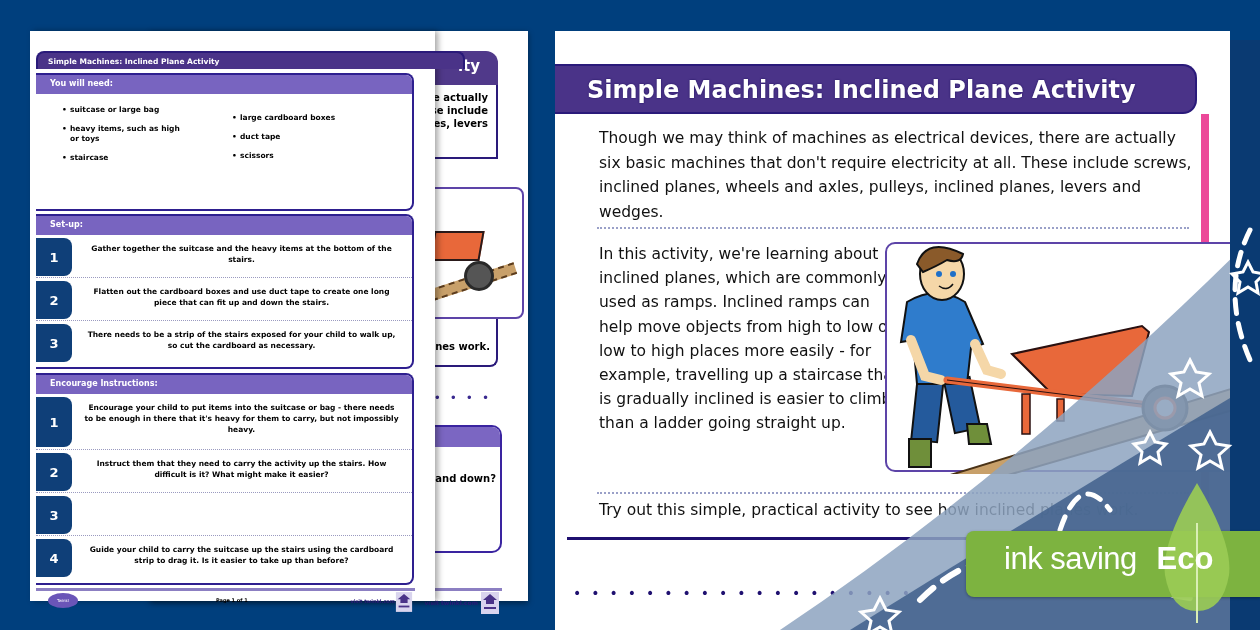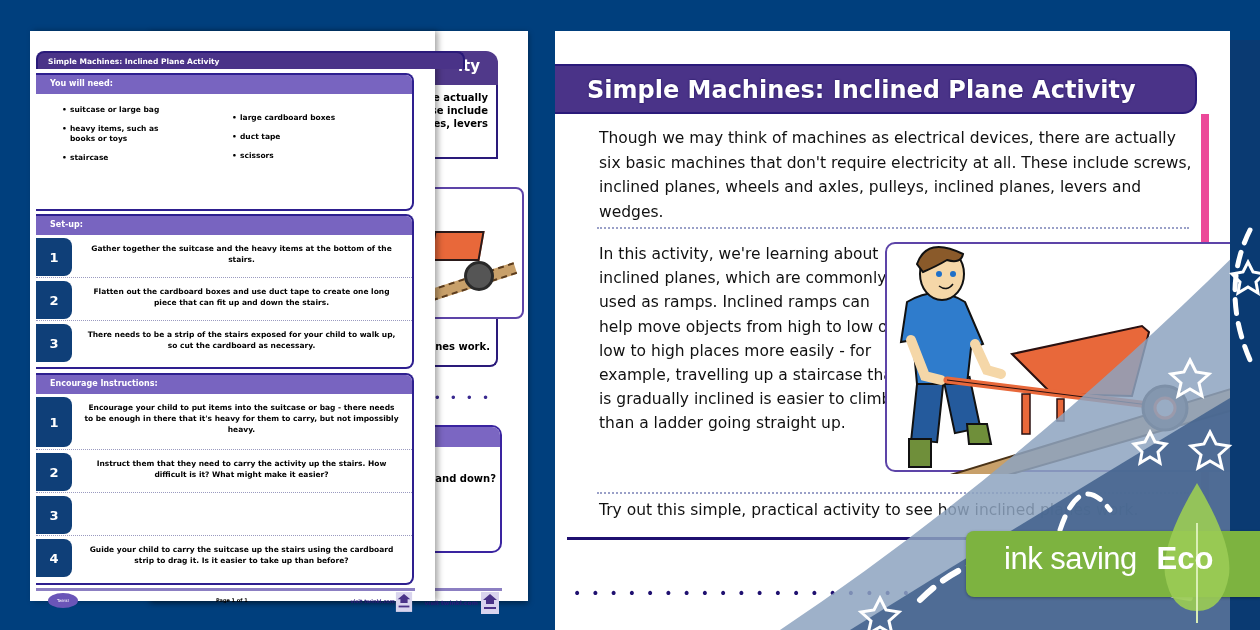--- a/index.html
+++ b/index.html
@@ -185,21 +185,21 @@
   </svg>
 </div>
 
 <div class="page-left">
   <div class="pl-title">Simple Machines: Inclined Plane Activity</div>
 
   <div class="sec need">
     <div class="head">You will need:</div>
     <ul class="col1">
       <li>suitcase or large bag</li>
-      <li>heavy items, such as books or toys</li>
+      <li>heavy items, such as high or toys</li>
       <li>staircase</li>
     </ul>
     <ul class="col2">
       <li>large cardboard boxes</li>
       <li>duct tape</li>
       <li>scissors</li>
     </ul>
   </div>
 
   <div class="sec setup">

